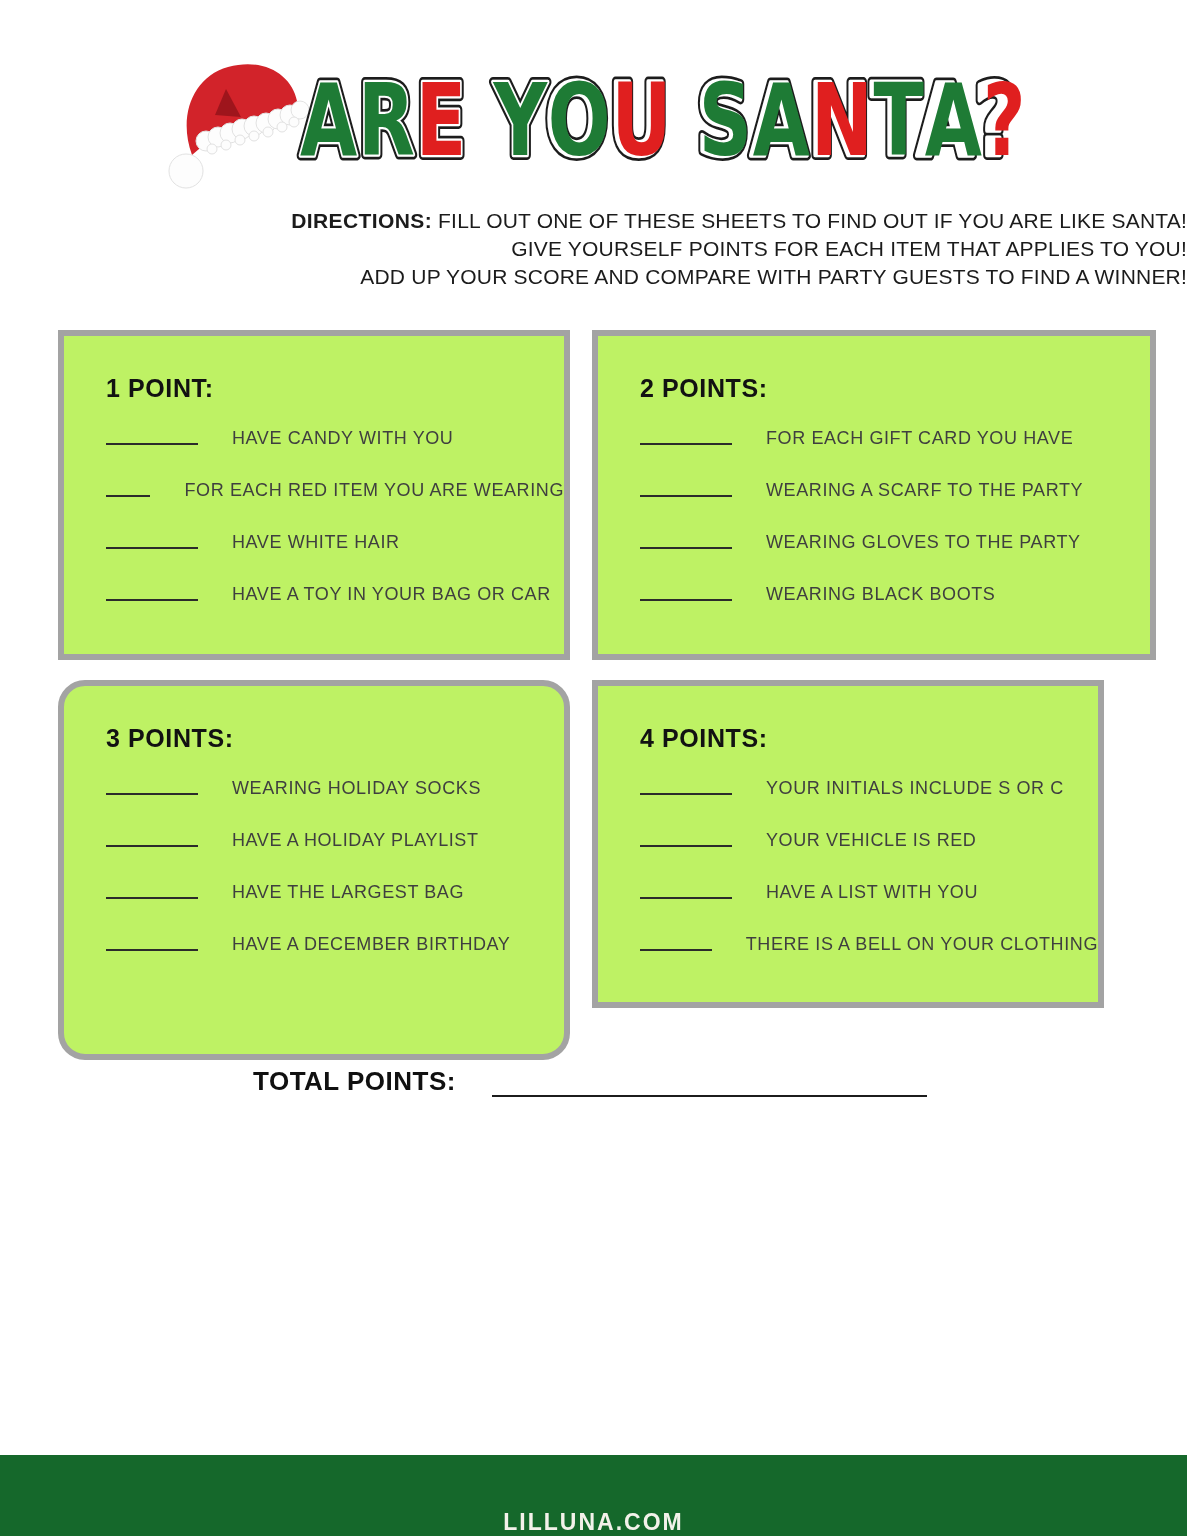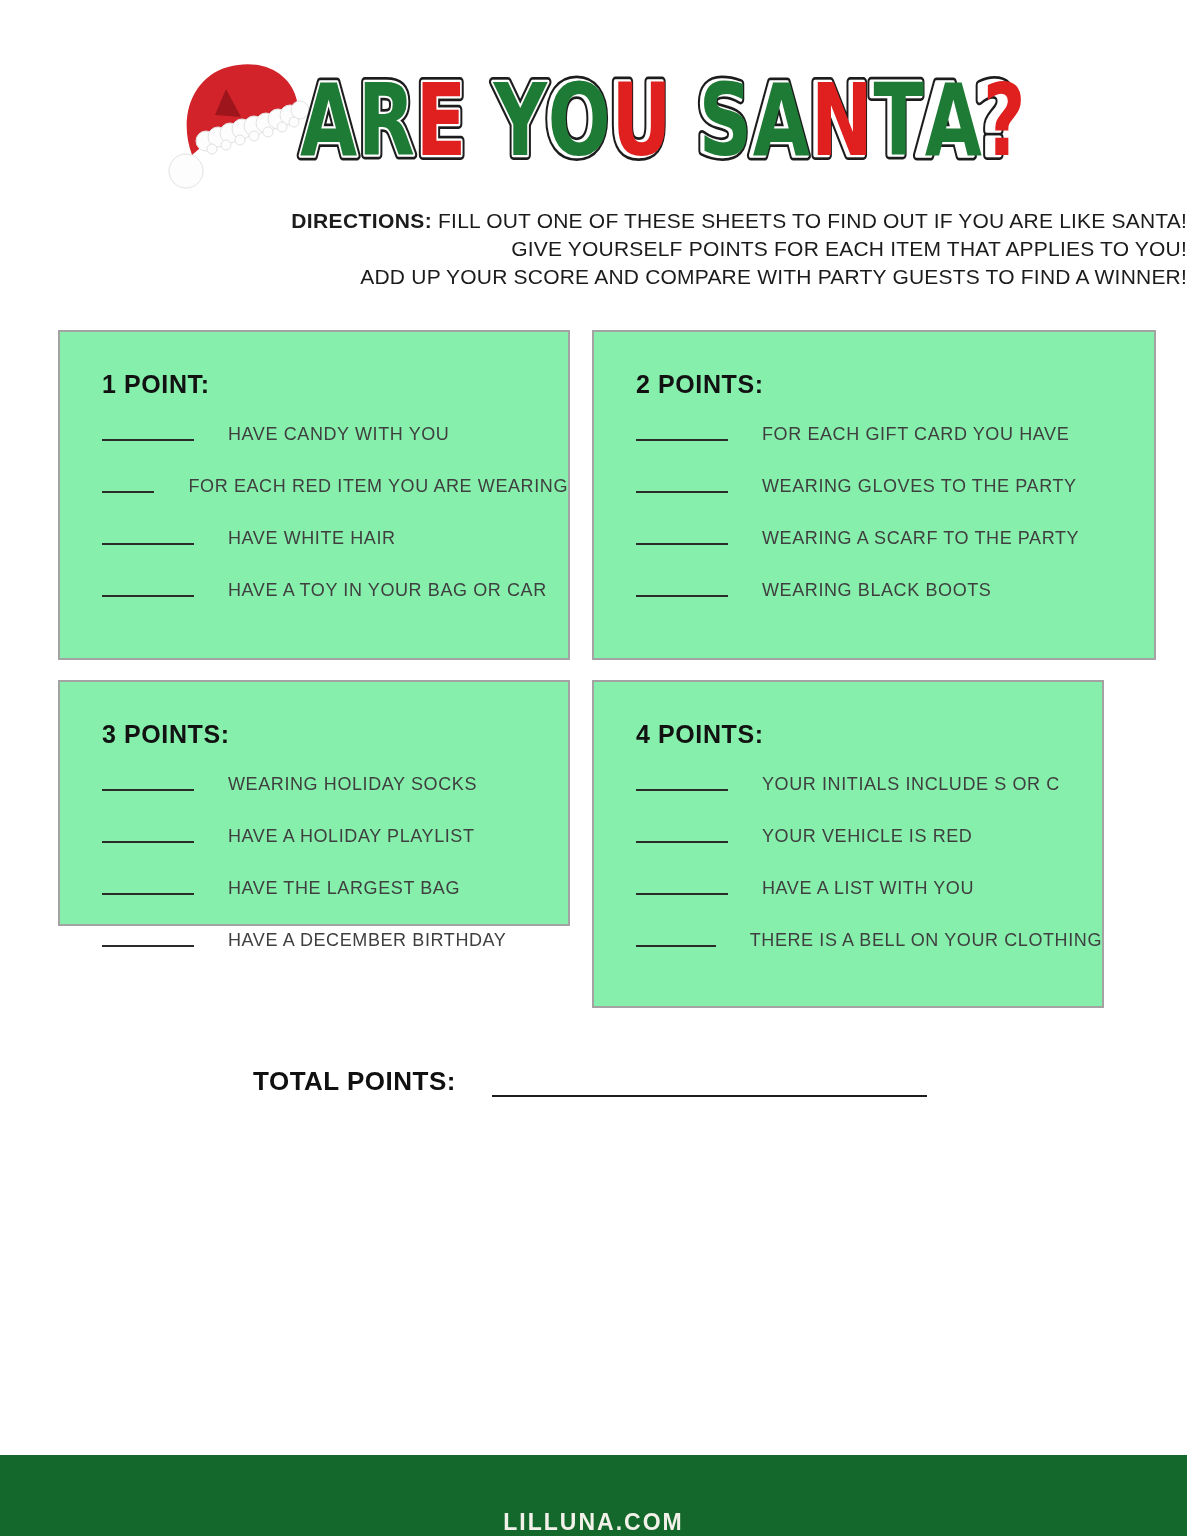--- a/index.html
+++ b/index.html
@@ -31,27 +31,27 @@
     position:absolute; top:207px; left:0; width:100%;
     text-align:right;
     font-size:21px; line-height:28px;
     color:#1b1b1b; letter-spacing:0.2px;
   }
   .directions b { font-weight:bold; letter-spacing:0.4px; }
 
   
   .box {
     position:absolute;
-    border:2px solid #a3a3a3;
-    background:#86efac;
+    border:6px solid #a3a3a3;
+    background:#bef264;
     box-sizing:border-box;
   }
   .box1 { left:58px;  top:330px; width:512px; height:330px; }
   .box2 { left:592px; top:330px; width:564px; height:330px; }
-  .box3 { left:58px;  top:680px; width:512px; height:246px; }
+  .box3 { left:58px;  top:680px; width:512px; height:380px;border-radius:27px; }
   .box4 { left:592px; top:680px; width:512px; height:328px; }
 
   .box-heading {
     margin:38px 0 0 42px;
     font-size:25px; font-weight:bold;
     letter-spacing:0.6px; color:#121212;
   }
   .rows { margin:0 0 0 42px; }
   .row { display:flex; align-items:flex-end; height:52px; }
   .row.first { height:44px; }
@@ -163,25 +163,25 @@
 
   <div class="box box2">
     <div class="box-heading">2 POINTS:</div>
     <div class="rows">
       <div class="row first">
         <span class="blank"></span>
         <span class="item-label">FOR EACH GIFT CARD YOU HAVE</span>
       </div>
       <div class="row">
         <span class="blank"></span>
+        <span class="item-label">WEARING A SCARF TO THE PARTY</span>
+      </div>
+      <div class="row">
+        <span class="blank"></span>
         <span class="item-label">WEARING GLOVES TO THE PARTY</span>
-      </div>
-      <div class="row">
-        <span class="blank"></span>
-        <span class="item-label">WEARING A SCARF TO THE PARTY</span>
       </div>
       <div class="row">
         <span class="blank"></span>
         <span class="item-label">WEARING BLACK BOOTS</span>
       </div>
     </div>
   </div>
 
   <div class="box box3">
     <div class="box-heading">3 POINTS:</div>

